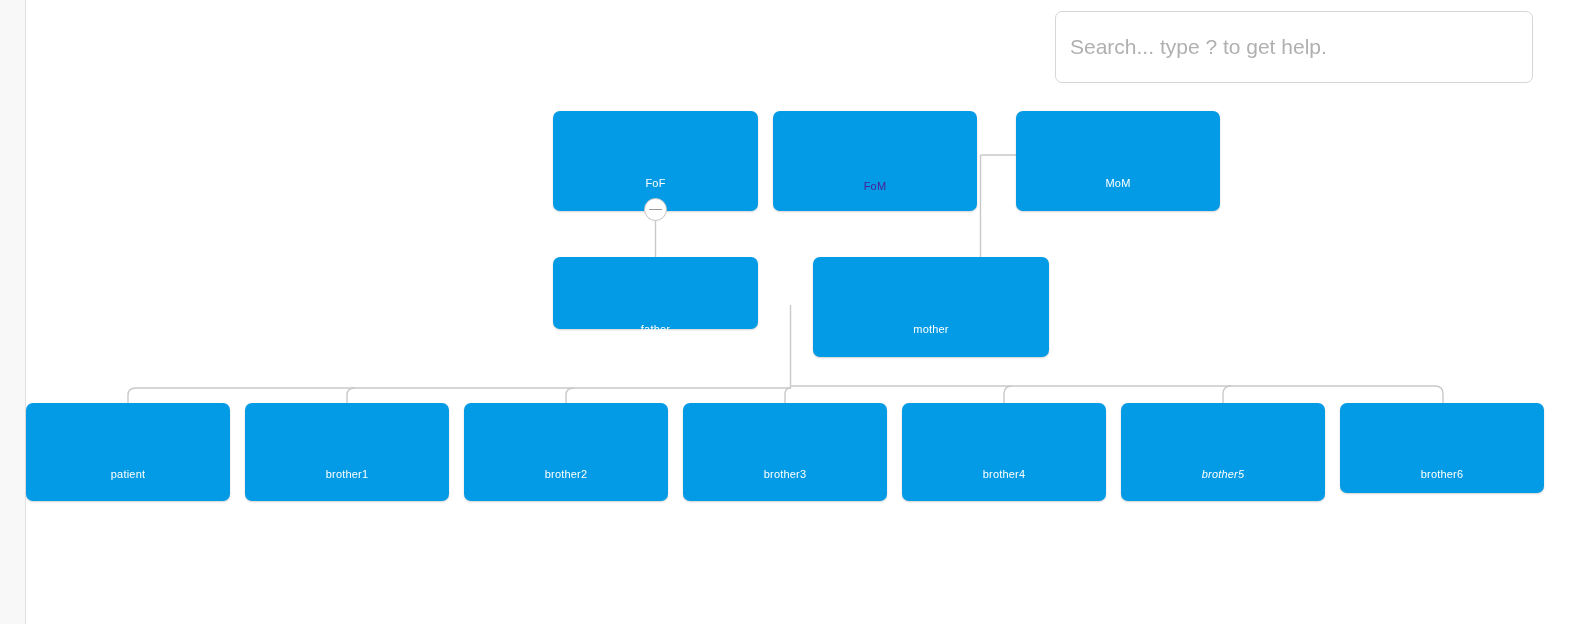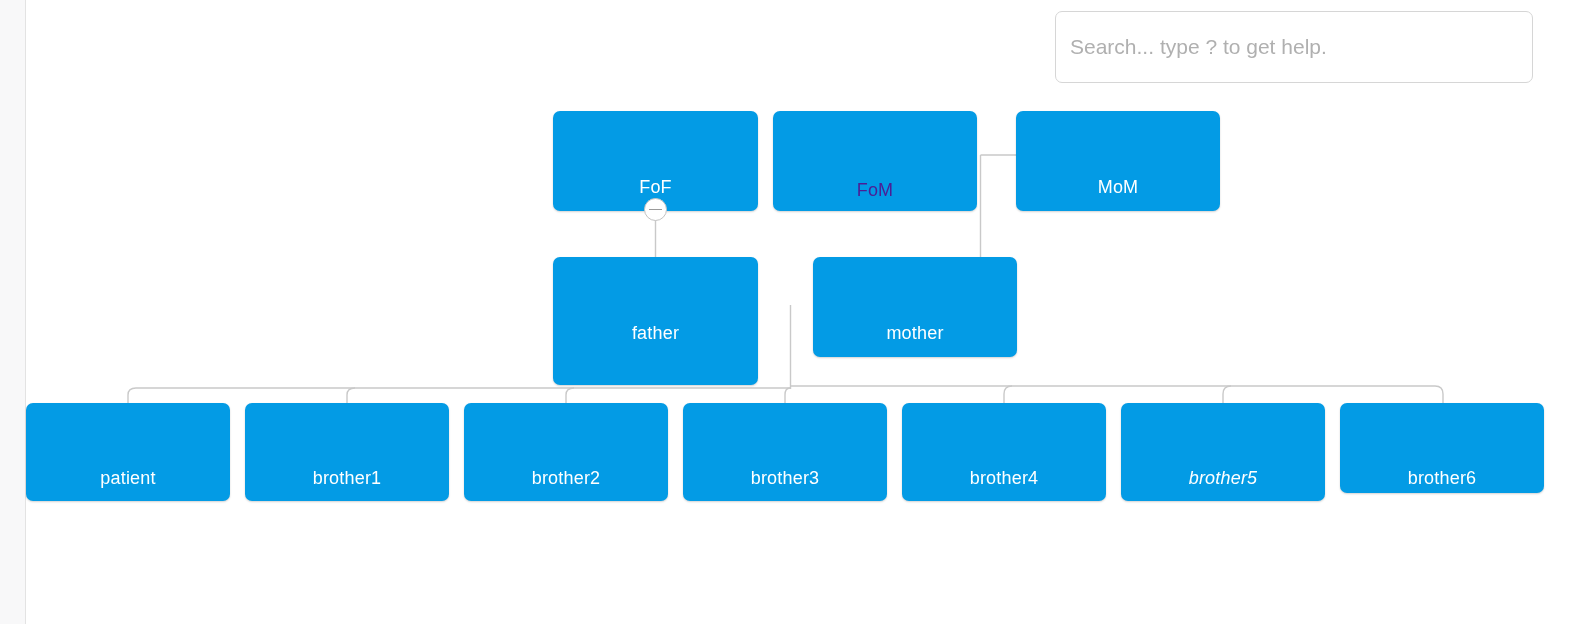--- a/index.html
+++ b/index.html
@@ -68,21 +68,21 @@
     box-sizing: border-box;
     cursor: pointer;
   }
   .node-label {
     position: absolute;
     left: 0;
     width: 100%;
     text-align: center;
     color: #ffffff;
     font-family: "Liberation Sans", sans-serif;
-    font-size: 18px;
+    font-size: 11px;
     letter-spacing: 0.2px;
     white-space: nowrap;
     overflow: hidden;
   }
 
   
   .toggle {
     position: absolute;
     width: 23px;
     height: 23px;
@@ -137,24 +137,24 @@
   <div id="nodes-layer">
       <div class="node" style="left: 553px; top: 111px; width: 205px; height: 100px; background: rgb(3, 155, 229);">
         <div class="node-label" style="top: 66px; color: rgb(255, 255, 255);">FoF</div>
       </div>
       <div class="node" style="left: 773px; top: 111px; width: 204px; height: 100px; background: rgb(3, 155, 229);">
         <div class="node-label" style="top: 69px; color: #4c1d95;">FoM</div>
       </div>
       <div class="node" style="left: 1016px; top: 111px; width: 204px; height: 100px; background: rgb(3, 155, 229); padding-left: 38px;">
         <div class="node-label" style="top: 66px; color: rgb(255, 255, 255);">MoM</div>
       </div>
-      <div class="node" style="left: 553px; top: 257px; width: 205px; height: 128px; background: rgb(3, 155, 229);">
+      <div class="node" style="left: 553px; top: 257px; width: 205px; height: 72px; background: rgb(3, 155, 229);">
         <div class="node-label" style="top: 66px; color: rgb(255, 255, 255);">father</div>
       </div>
-      <div class="node" style="left: 813px; top: 257px; width: 204px; height: 100px; background: rgb(3, 155, 229);">
+      <div class="node" style="left: 813px; top: 257px; width: 236px; height: 100px; background: rgb(3, 155, 229);">
         <div class="node-label" style="top: 66px; color: rgb(255, 255, 255);">mother</div>
       </div>
       <div class="node" style="left: 26px; top: 403px; width: 204px; height: 98px; background: rgb(3, 155, 229);">
         <div class="node-label" style="top: 65px; color: rgb(255, 255, 255);">patient</div>
       </div>
       <div class="node" style="left: 245px; top: 403px; width: 204px; height: 98px; background: rgb(3, 155, 229); padding-left: 41px;">
         <div class="node-label" style="top: 65px; color: rgb(255, 255, 255);">brother1</div>
       </div>
       <div class="node" style="left: 464px; top: 403px; width: 204px; height: 98px; background: rgb(3, 155, 229);">
         <div class="node-label" style="top: 65px; color: rgb(255, 255, 255);">brother2</div>

